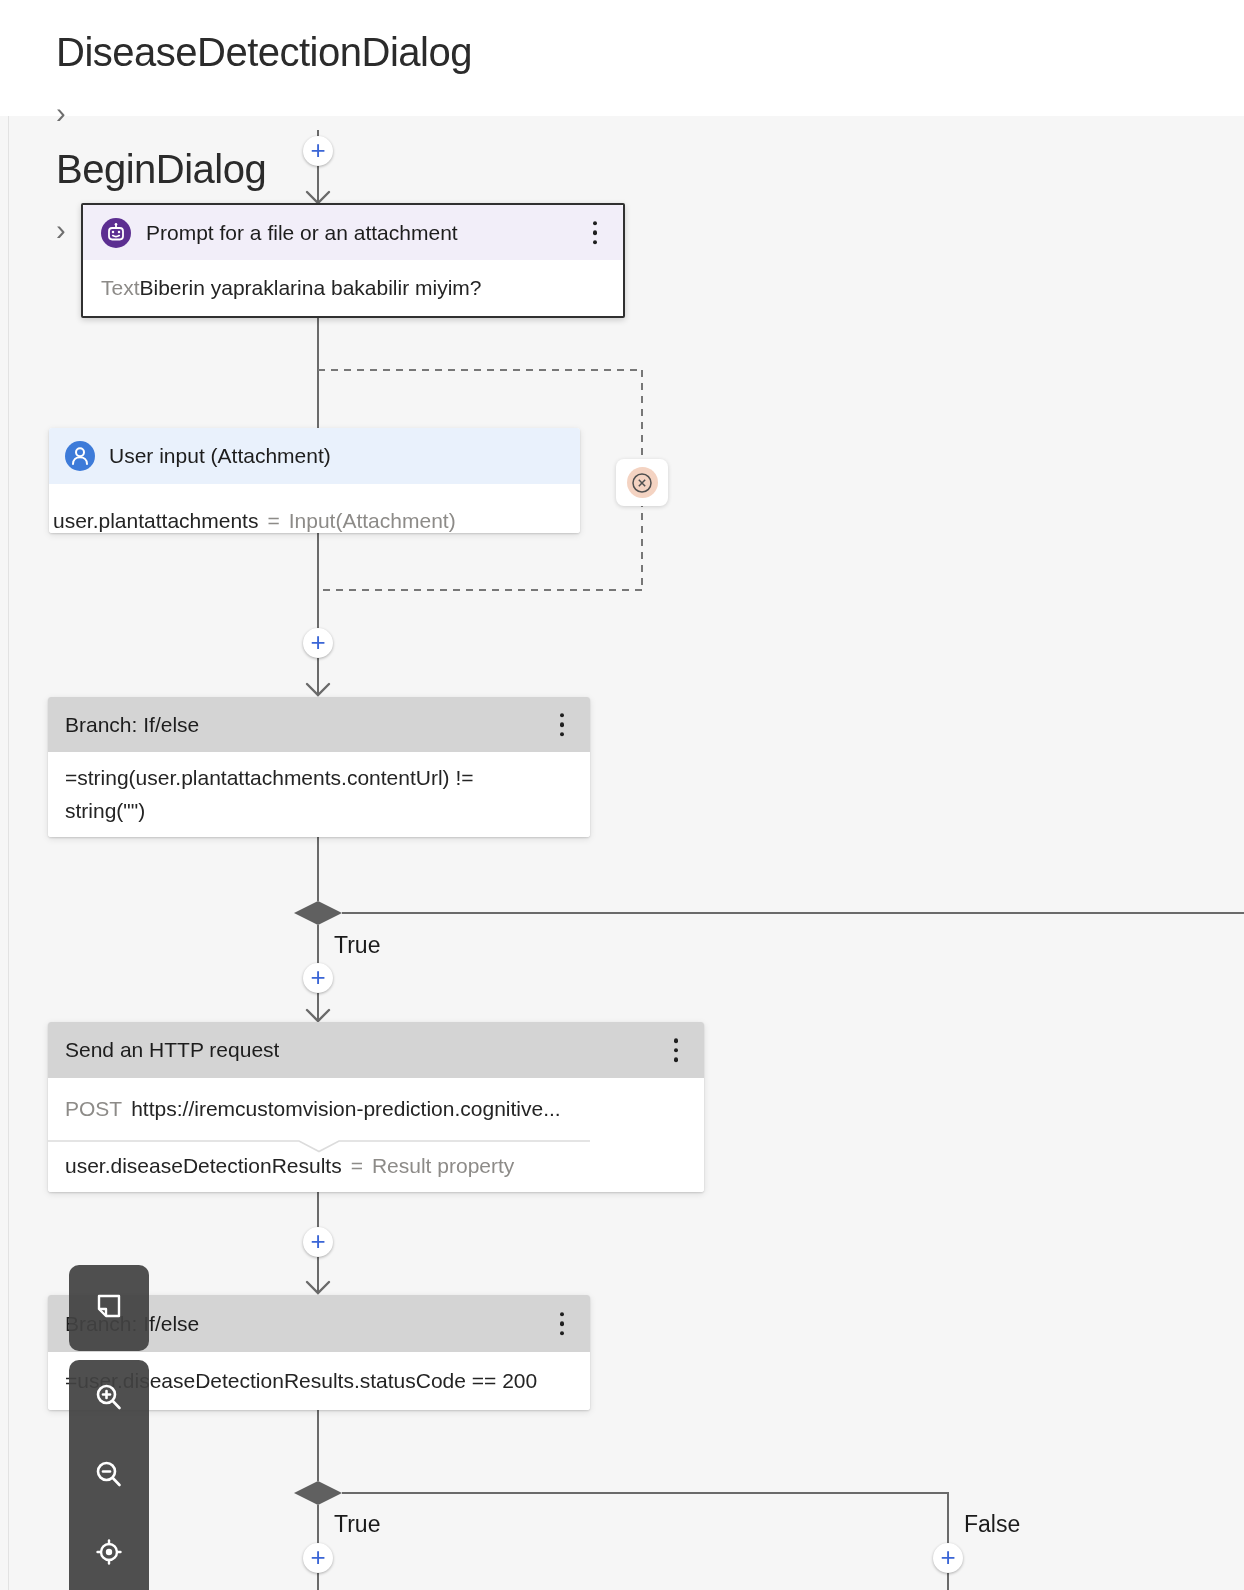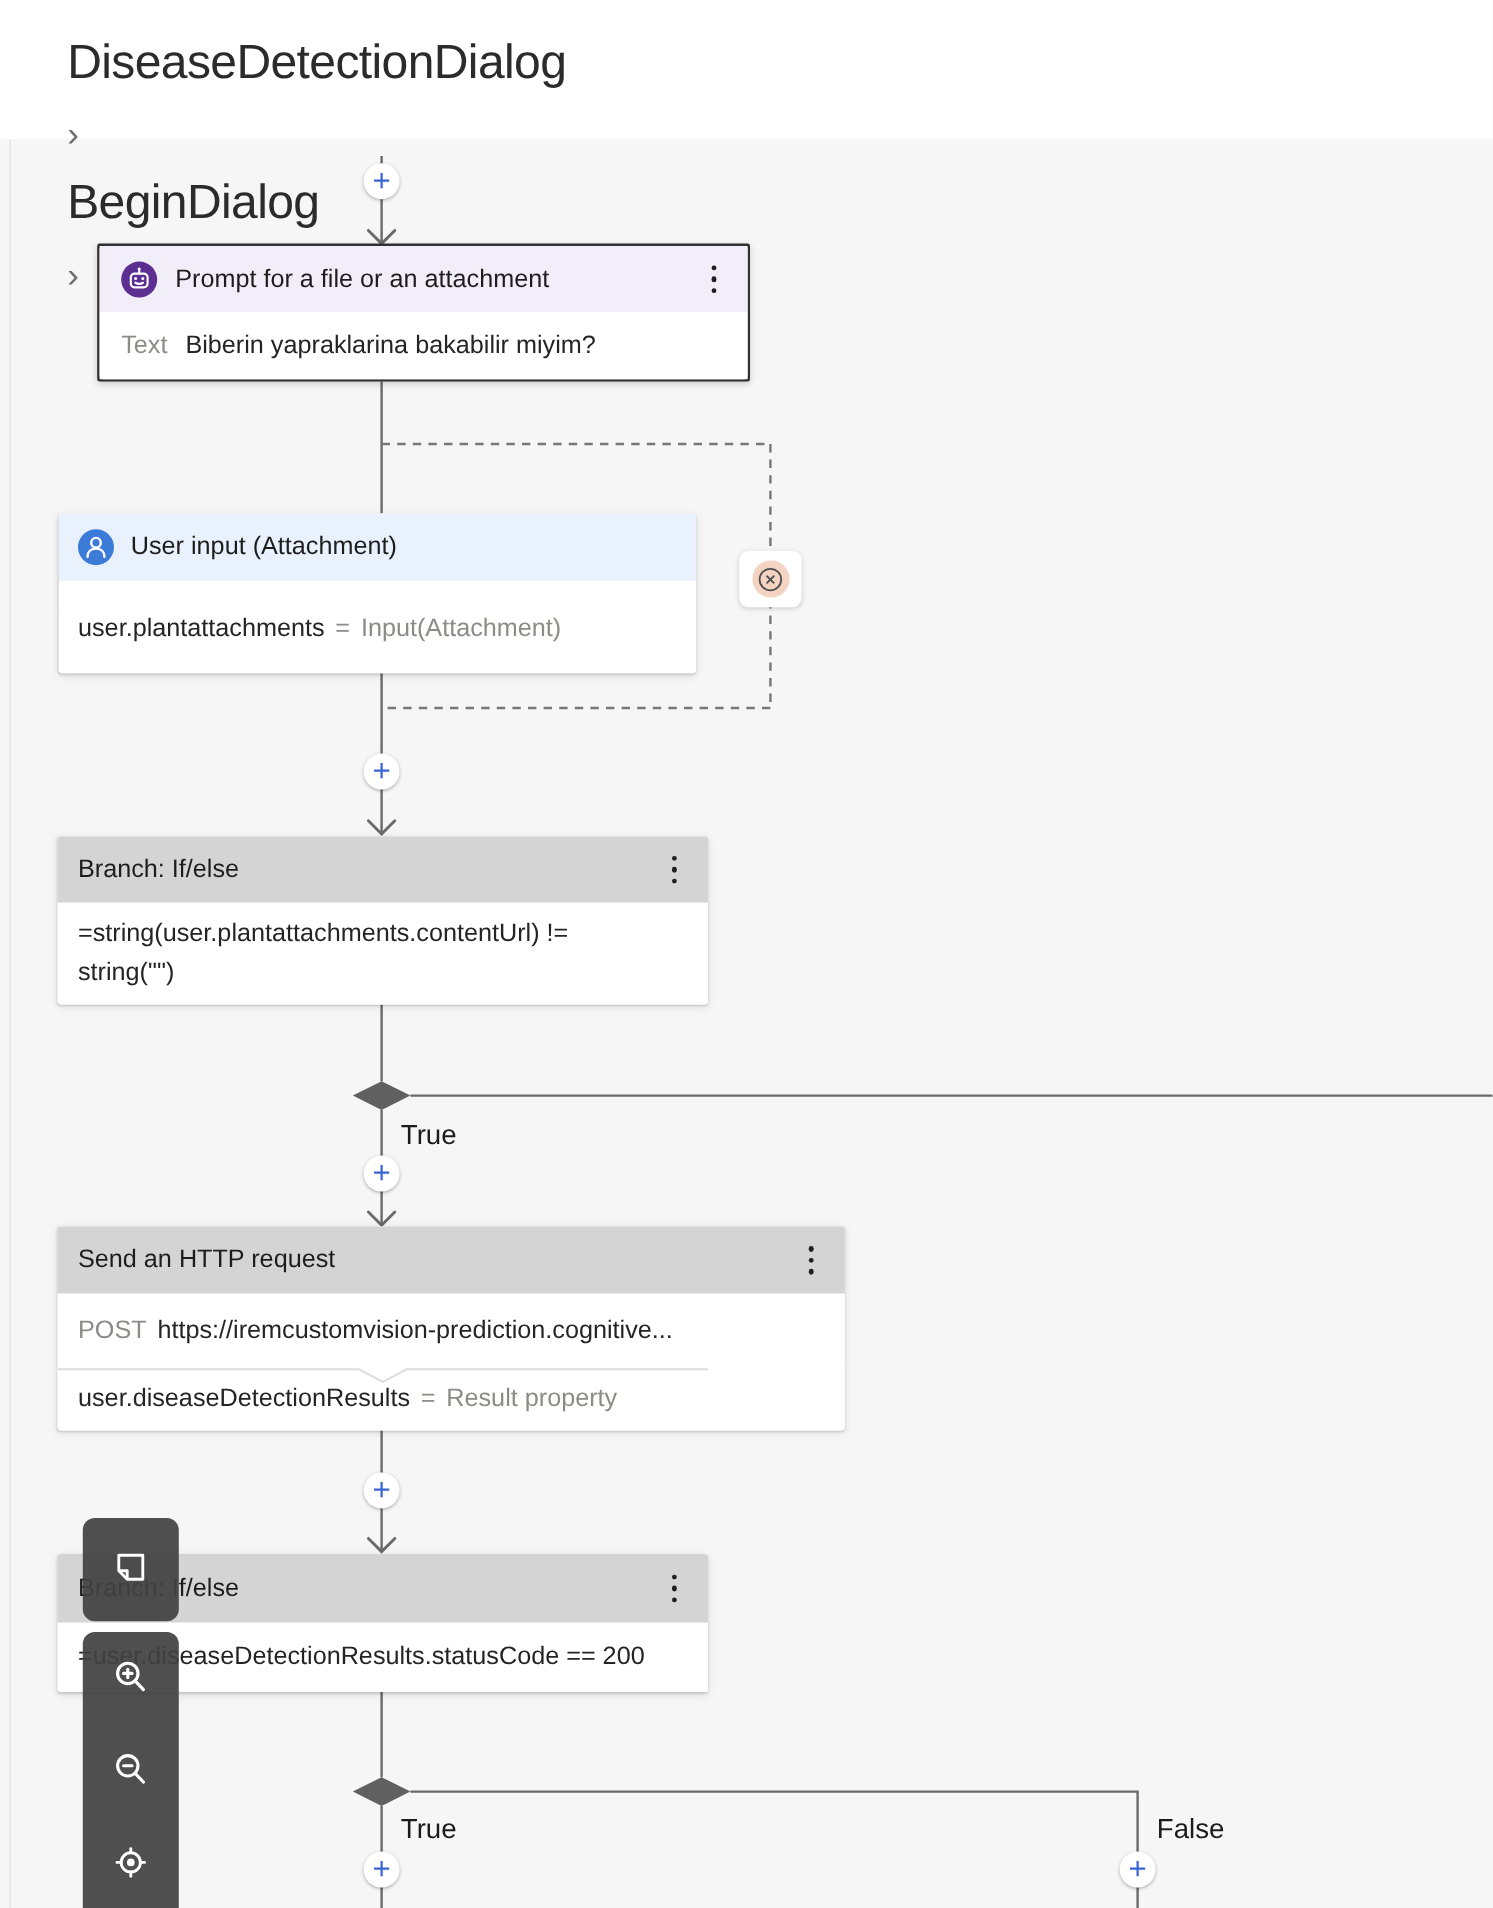--- a/index.html
+++ b/index.html
@@ -29,25 +29,25 @@
     display:flex;flex-direction:column;gap:5px;padding:4px;cursor:pointer;}
   .kebab i{width:4.5px;height:4.5px;border-radius:50%;background:#1f1f1f;}
   .node-body{background:#fff;border-radius:0 0 3px 3px;font-size:21px;color:#242424;}
   .muted{color:#8d8b88;}
   .row{display:flex;align-items:center;white-space:nowrap;overflow:hidden;}
 
   
   #n1{left:46px;top:203px;width:540px;border:2px solid #303030;border-radius:2px;
       box-shadow:0 2px 6px rgba(0,0,0,.18);margin-left:35px;}
   #n1 .node-header{height:55px;background:#f2eef9;padding-left:18px;gap:15px;}
-  #n1 .node-body{height:56px;padding:0 18px;display:flex;align-items:center;gap:15px;}
+  #n1 .node-body{height:56px;padding:0 18px;display:flex;align-items:center;}
   
   #n2{left:49px;top:428px;width:531px;}
   #n2 .node-header{height:56px;background:#e9f1fc;padding-left:16px;gap:14px;}
-  #n2 .node-body{height:49px;padding:0 16px;display:flex;align-items:flex-start;margin-top:28px;}
+  #n2 .node-body{height:49px;padding:0 4px;display:flex;align-items:flex-end;}
   
   #n3{left:48px;top:697px;width:542px;}
   #n3 .node-header{height:55px;background:#d4d4d4;padding-left:17px;}
   #n3 .node-body{height:85px;padding:9px 17px 0 17px;line-height:33px;box-sizing:border-box;}
   
   #n4{left:48px;top:1022px;width:656px;}
   #n4 .node-header{height:56px;background:#d4d4d4;padding-left:17px;}
   #n4 .b1{height:62px;padding:0 17px;}
   #n4 .divider{position:absolute;left:0;top:118px;width:542px;height:13px;z-index:2;}
   #n4 .b2{height:52px;padding:0 17px;}

